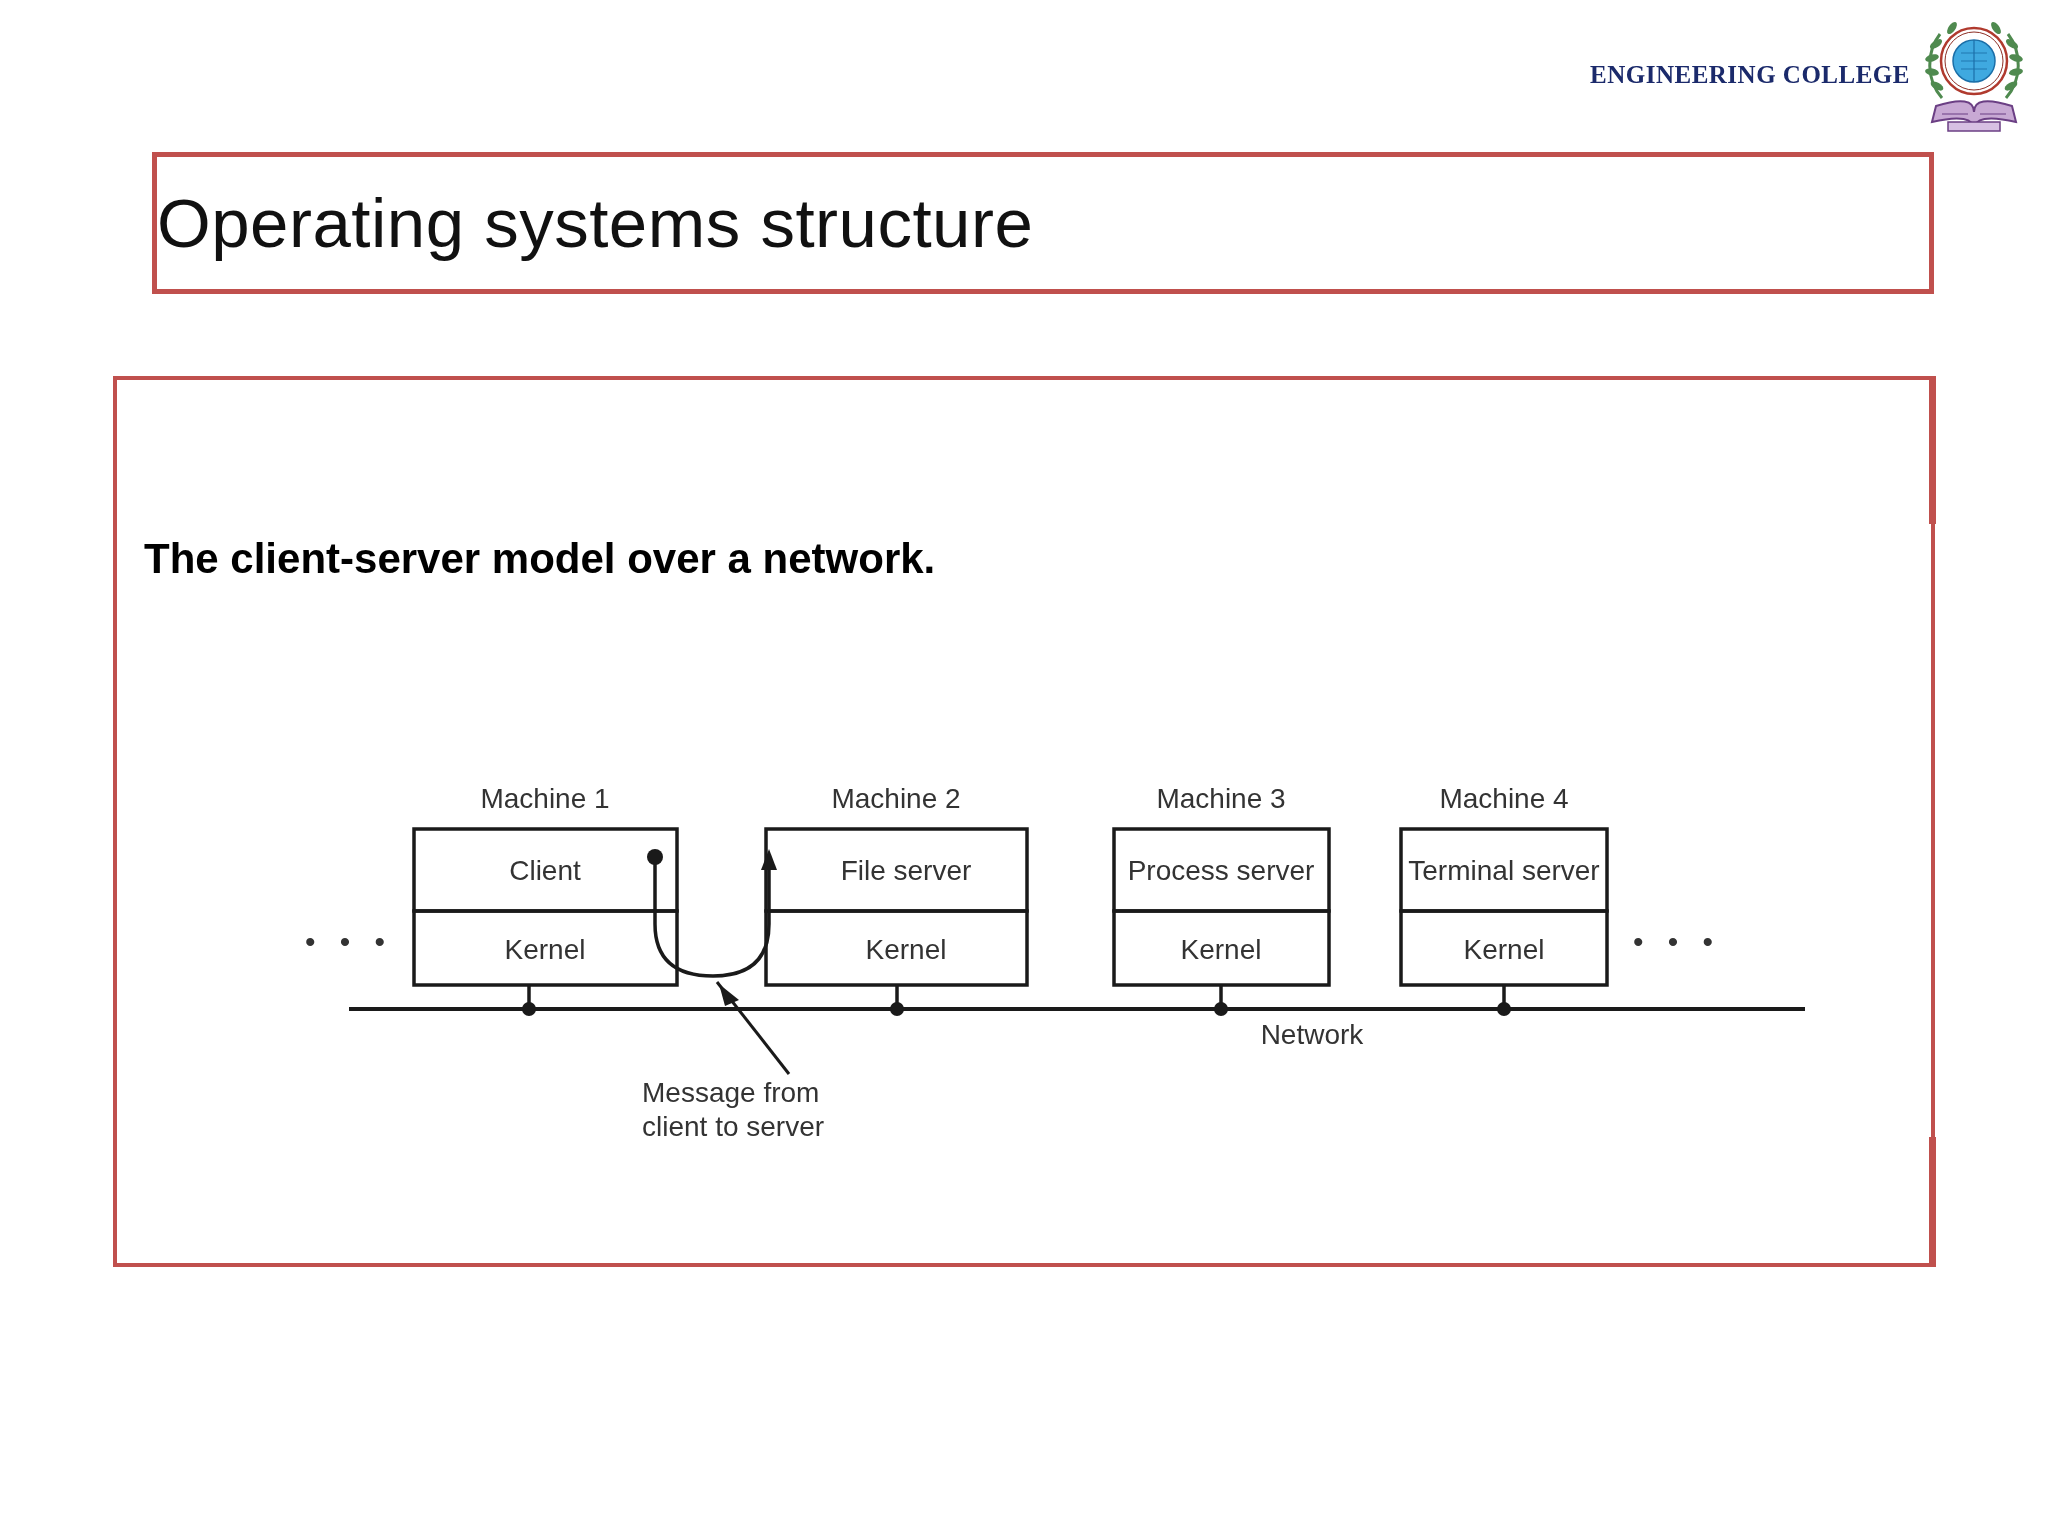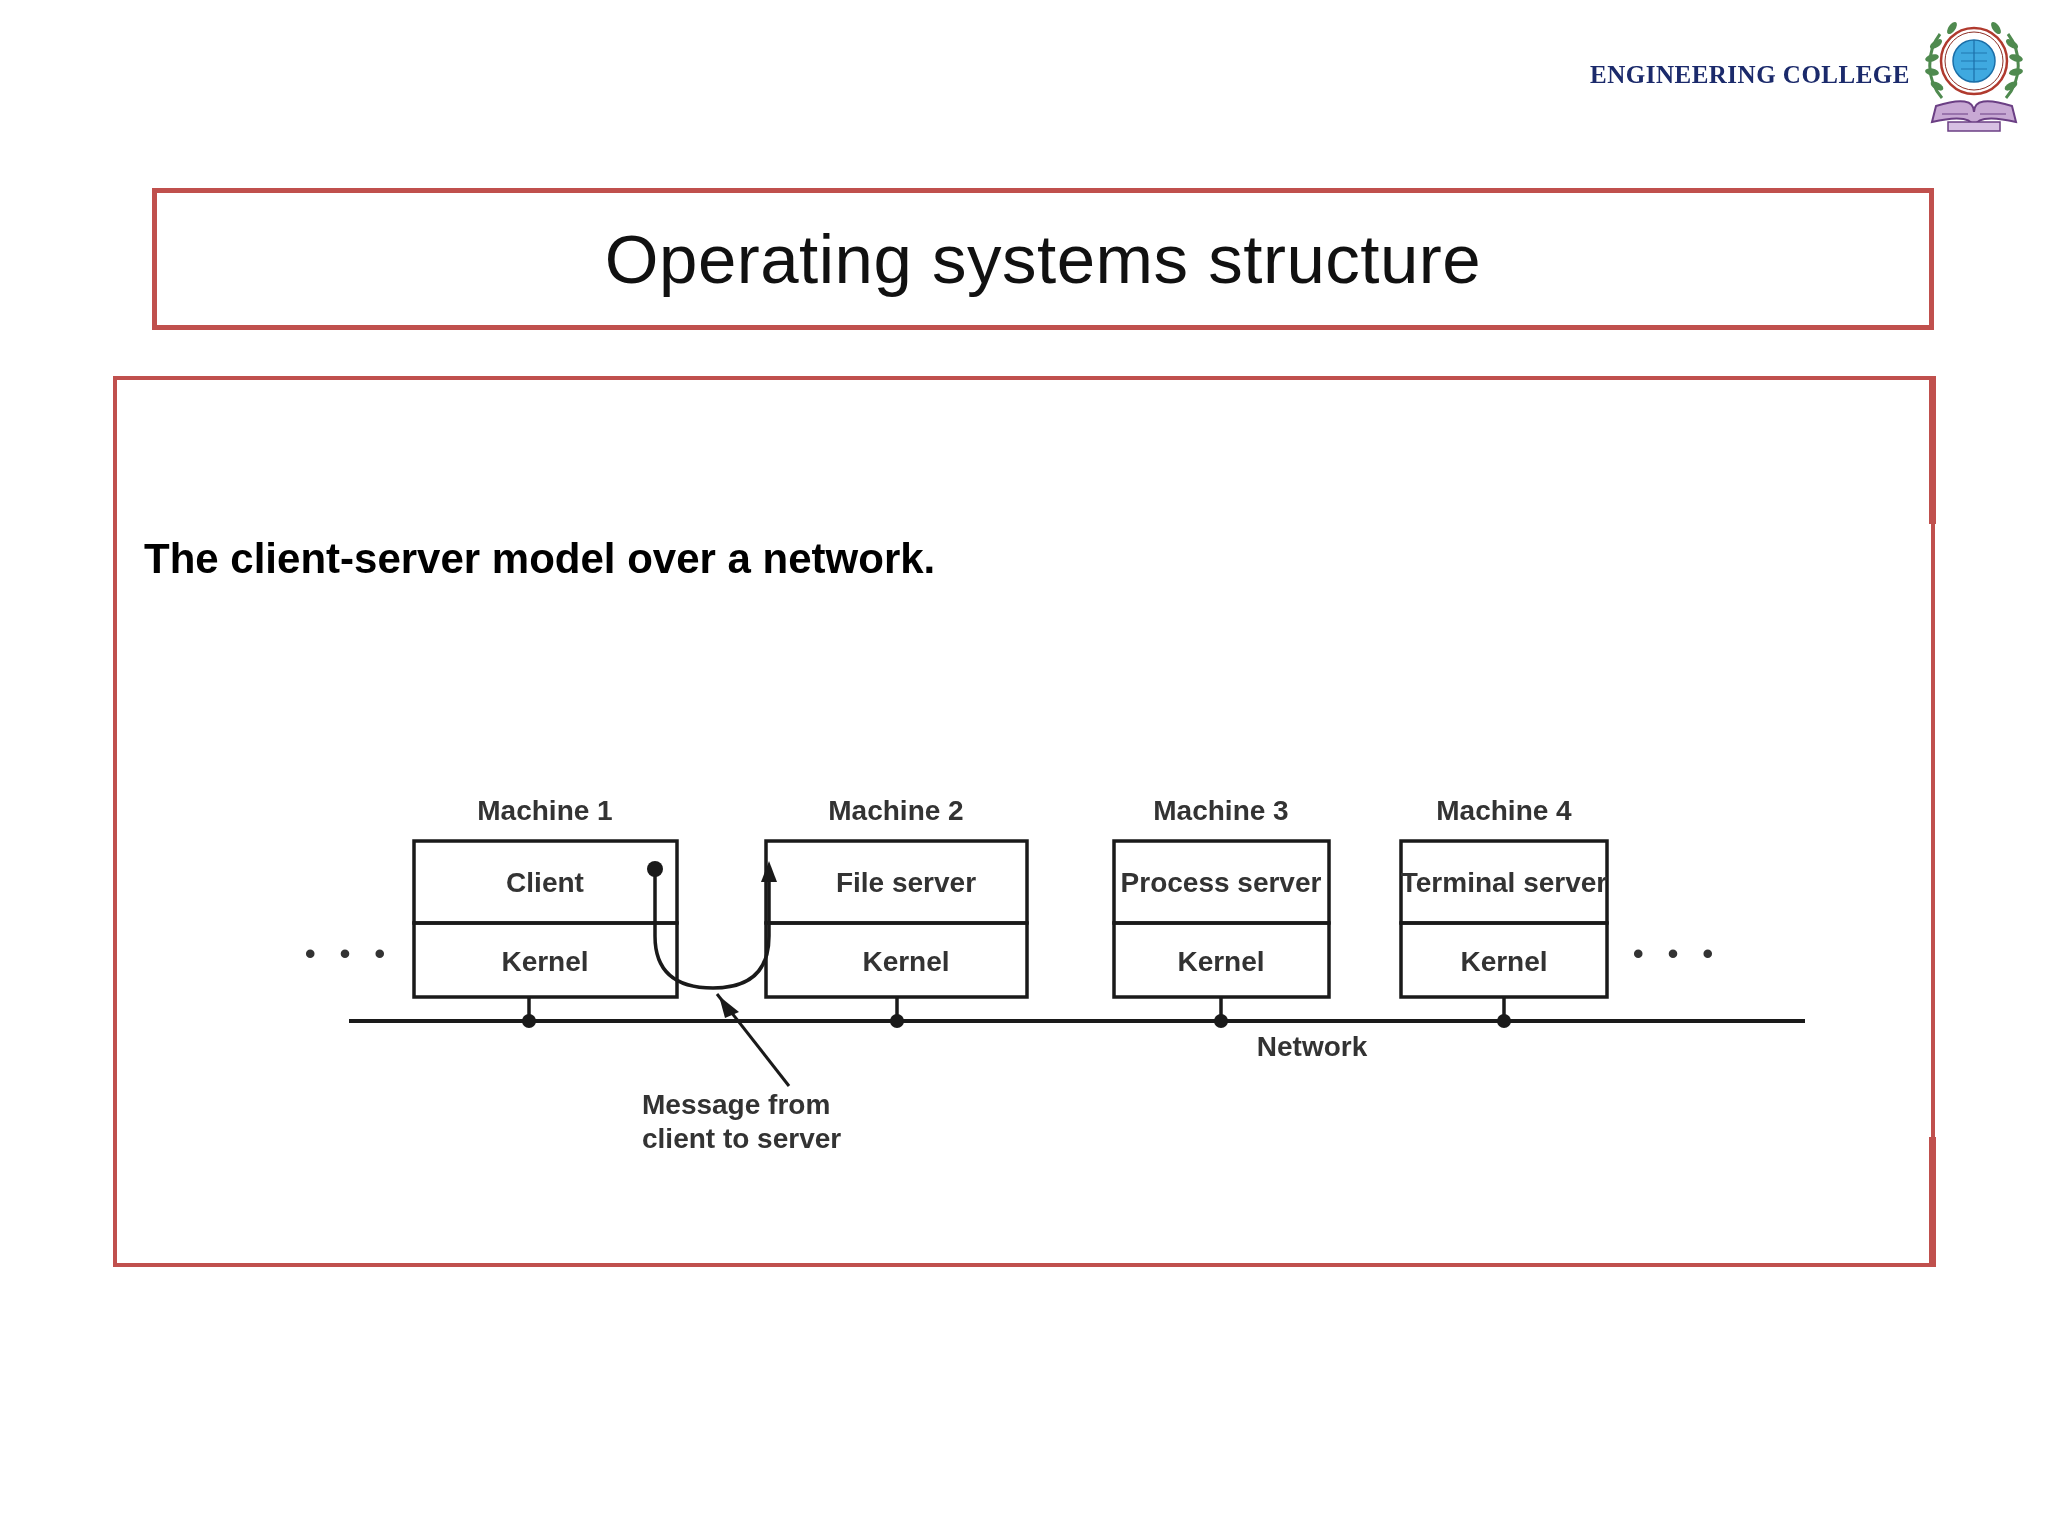--- a/index.html
+++ b/index.html
@@ -63,22 +63,21 @@
     position: absolute;
     left: 152px;
     top: 152px;
     width: 1782px;
     height: 142px;
     border: 5px solid #C0504D;
     background: #ffffff;
     box-sizing: border-box;
     display: flex;
     align-items: center;
-    justify-content: center;
-    margin-top: 36px;
+    justify-content: flex-start;
   }
   #title-text {
     font-family: "Liberation Sans", sans-serif;
     font-size: 69px;
     font-weight: 400;
     font-stretch: condensed;
     color: #111111;
     letter-spacing: 0.5px;
     white-space: nowrap;
   }
@@ -122,24 +121,23 @@
     font-weight: 700;
     font-stretch: condensed;
     color: #000000;
     white-space: nowrap;
   }
 
   
   #diagram {
     position: absolute;
     left: 0;
-    top: 16px;
+    top: 4px;
     width: 1822px;
     height: 891px;
-    font-weight: bold;
   }
   #diagram svg { display: block; }
 </style>
 </head>
 <body>
 
 <div id="logo-block">
   <div id="logo-wordmark">
     <span id="logo-sub">ENGINEERING COLLEGE</span>
   </div>

